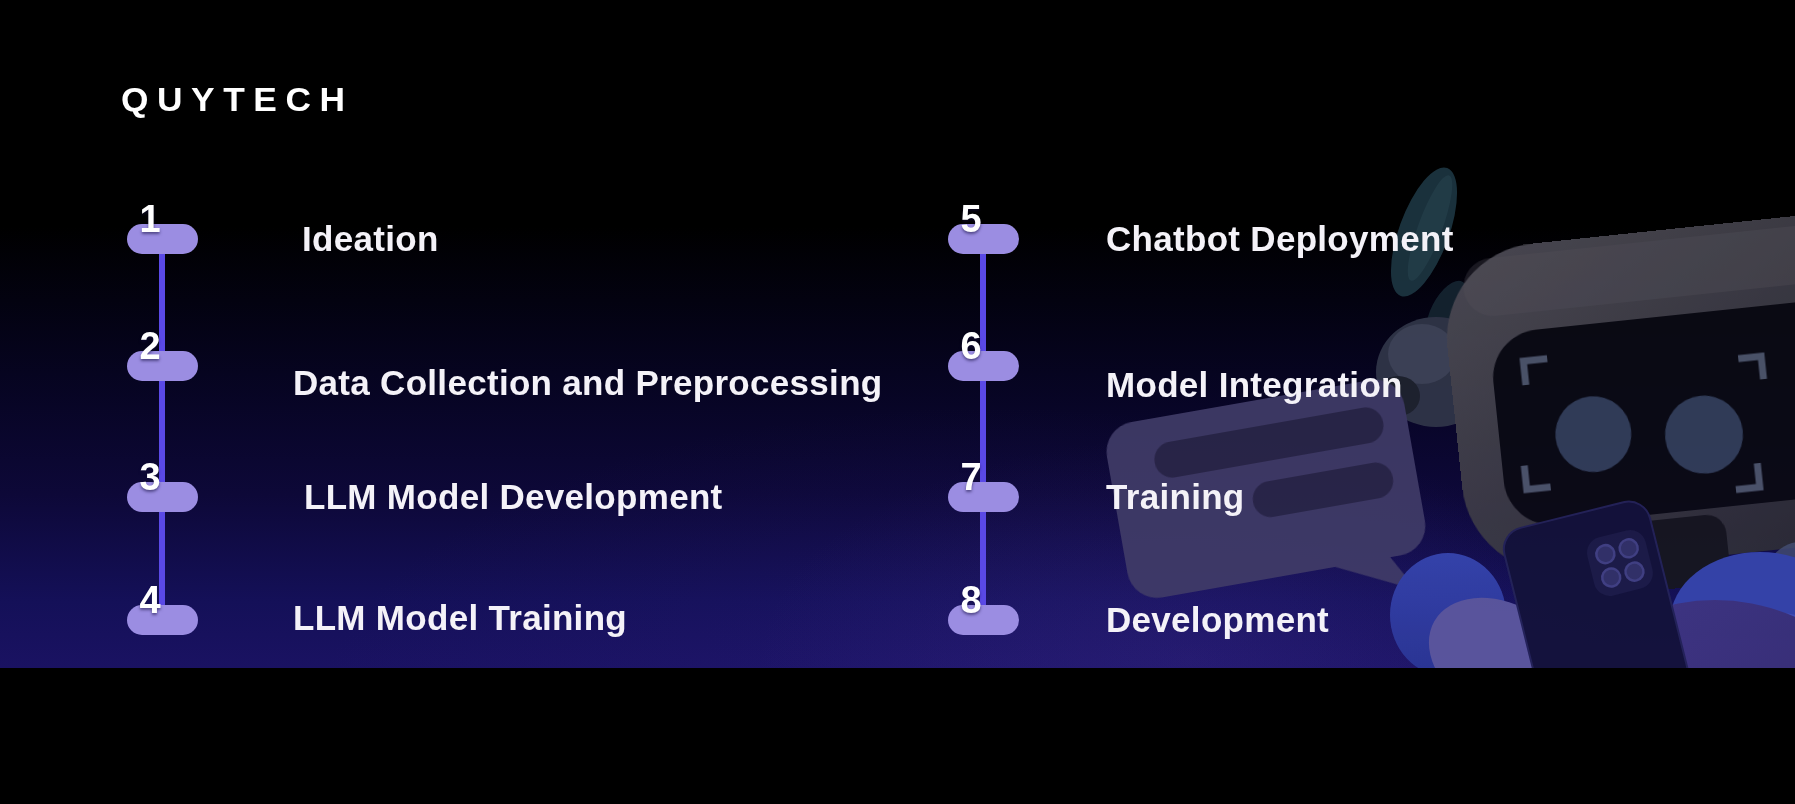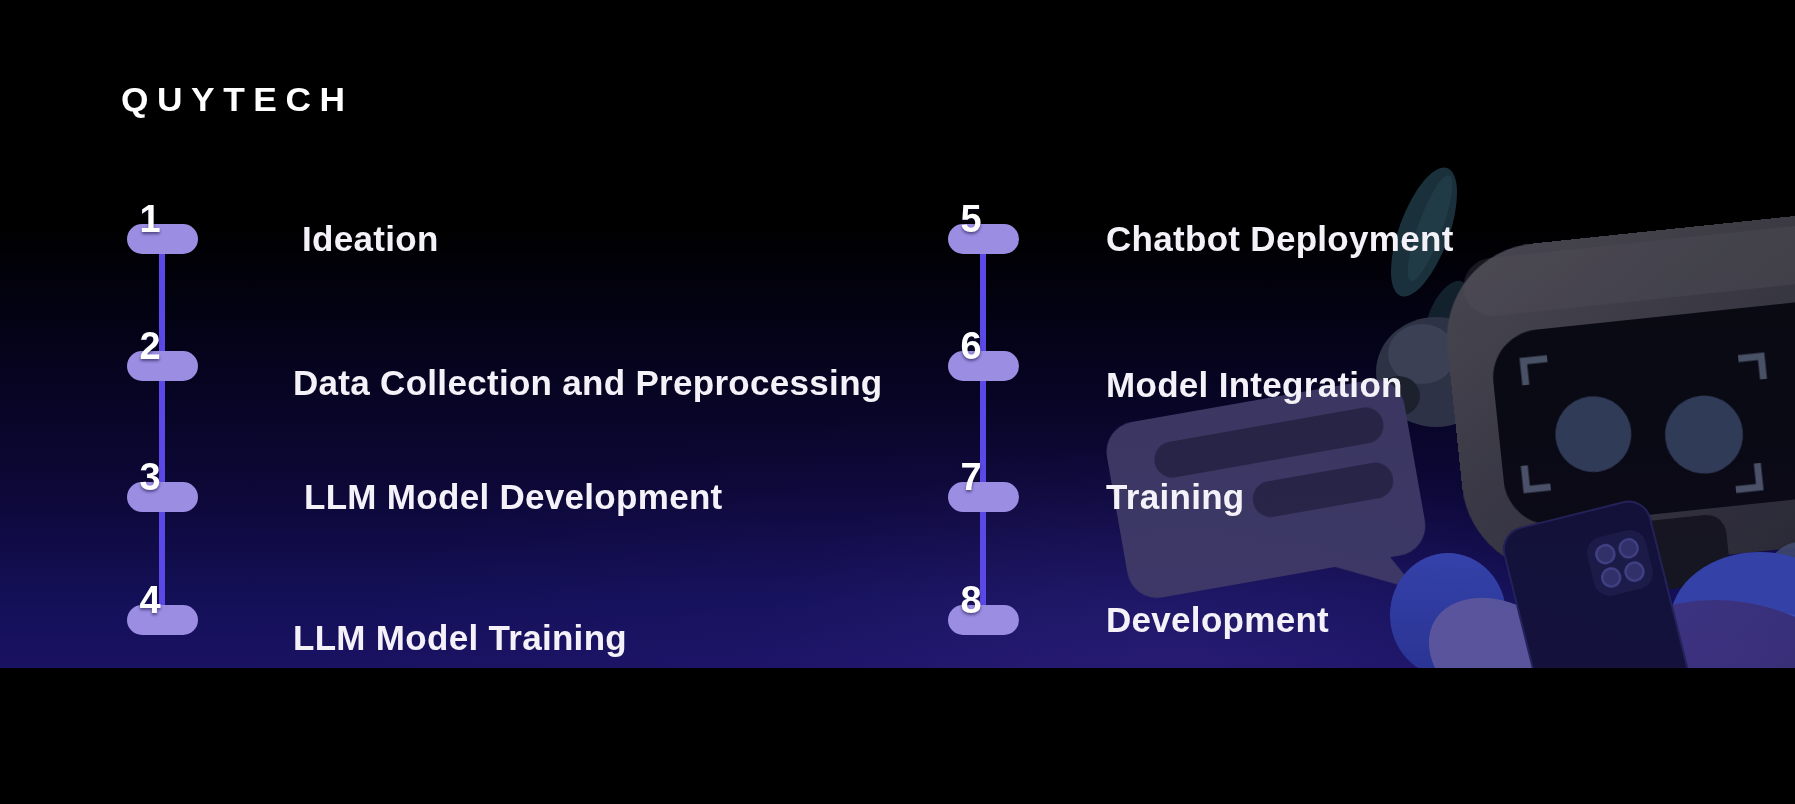--- a/index.html
+++ b/index.html
@@ -124,21 +124,21 @@
     <div class="pill" style="left:127px;top:351px;"></div>
     <div class="num" style="left:128px;top:323px;">2</div>
     <div class="label" style="left:293px;top:358px;">Data Collection and Preprocessing</div>
 
     <div class="pill" style="left:127px;top:482px;"></div>
     <div class="num" style="left:128px;top:454px;">3</div>
     <div class="label" style="left:292px;top:472px;margin-left:12px;">LLM Model Development</div>
 
     <div class="pill" style="left:127px;top:605px;"></div>
     <div class="num" style="left:128px;top:577px;">4</div>
-    <div class="label" style="left:293px;top:613px;">LLM Model Training</div>
+    <div class="label" style="left:293px;top:593px;">LLM Model Training</div>
   </div>
 
   <div>
     <div class="connector" style="left:980px;top:239px;height:381px;"></div>
 
     <div class="pill" style="left:948px;top:224px;"></div>
     <div class="num" style="left:949px;top:196px;">5</div>
     <div class="label" style="left:1106px;top:214px;">Chatbot Deployment</div>
 
     <div class="pill" style="left:948px;top:351px;"></div>

